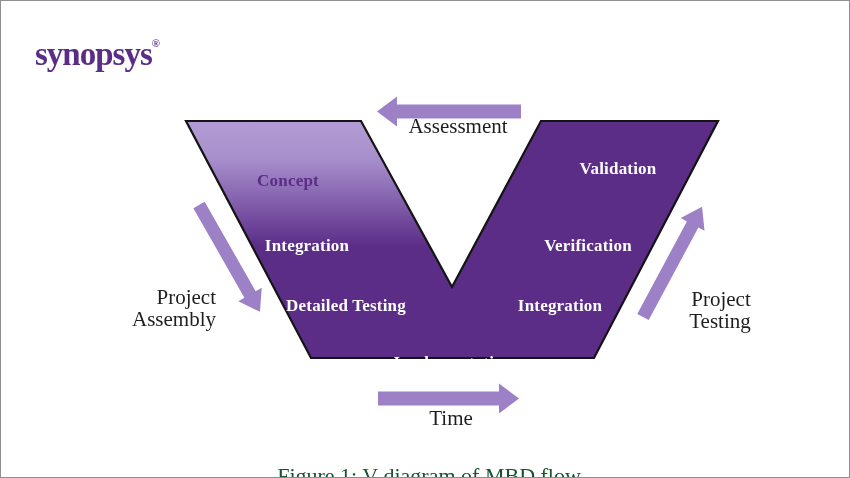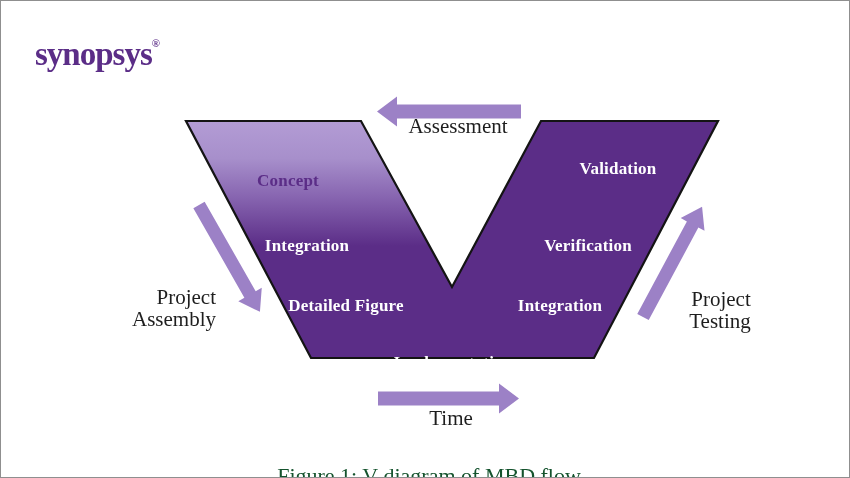--- a/index.html
+++ b/index.html
@@ -67,21 +67,21 @@
 
     <path d="M0,-7 L121,-7 L121,-15 L141,0 L121,15 L121,7 L0,7 Z" transform="translate(377,397.5)" fill="#9c81c6"></path>
 
     <path d="M0,-6.5 L103,-6.5 L103,-13.5 L123,0 L103,13.5 L103,6.5 L0,6.5 Z" transform="translate(198,204) rotate(60.3)" fill="#9c81c6"></path>
 
     <path d="M0,-6.5 L105,-6.5 L105,-13.5 L125,0 L105,13.5 L105,6.5 L0,6.5 Z" transform="translate(642,316) rotate(-61.8)" fill="#9c81c6"></path>
   </svg>
 
   <div class="lbl stage dark" style="left:287px;top:132px;">Concept</div>
   <div class="lbl stage" style="left:306px;top:197px;">Integration</div>
-  <div class="lbl stage" style="left:345px;top:257px;">Detailed Figure</div>
+  <div class="lbl stage" style="left:345px;top:257px;">Detailed Testing</div>
   <div class="lbl stage" style="left:452px;top:314px;">Implementation</div>
   <div class="lbl stage" style="left:587px;top:197px;">Verification</div>
   <div class="lbl stage" style="left:559px;top:257px;">Integration</div>
   <div class="lbl stage" style="left:617px;top:120px;">Validation</div>
 
   <div class="lbl flow" style="left:457px;top:75px;">Assessment</div>
   <div class="lbl flow" style="left:450px;top:367px;">Time</div>
   <div class="lbl flow twolines" style="left:173px;top:247px;">Project
 Assembly</div>
   <div class="lbl flow twolines" style="left:719px;top:249px;">Project

